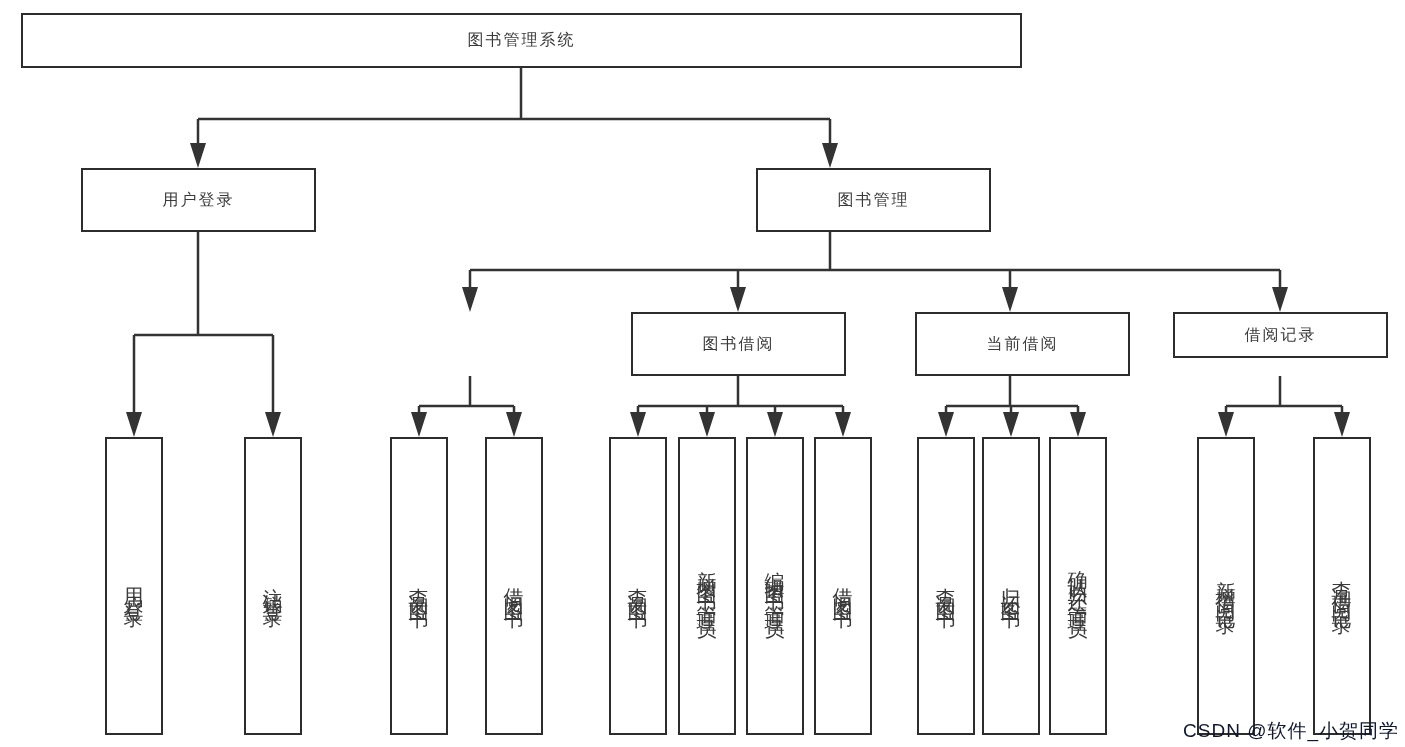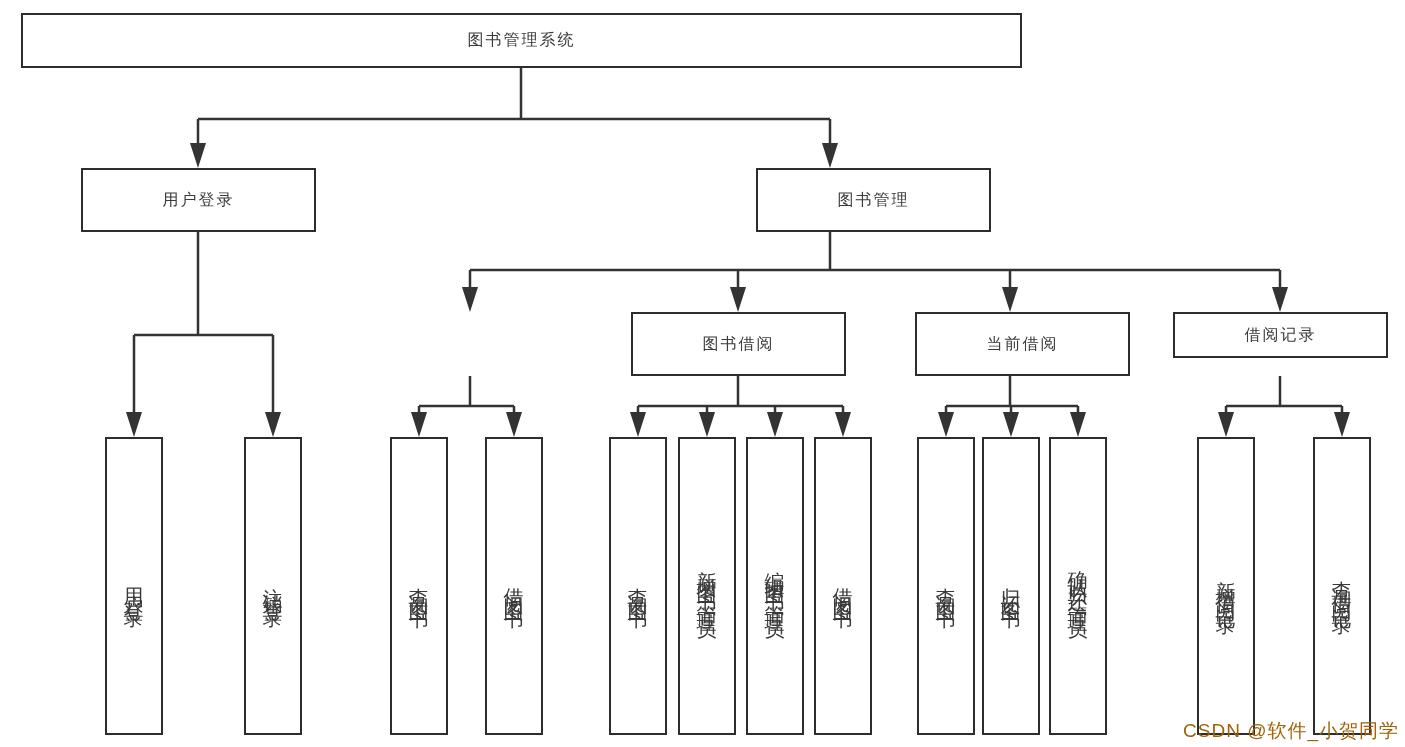--- a/index.html
+++ b/index.html
@@ -25,21 +25,21 @@
     text-orientation:mixed;
     font-size:20px;
     letter-spacing:7px;
     line-height:1;
   }
   .watermark{
     position:absolute;
     right:6px;bottom:3px;
     font-size:19px;
     letter-spacing:1px;
-    color:#a16207;
+    color:#0f172a;
     z-index:10;
     white-space:nowrap;
   }
 </style>
 </head>
 <body>
 
 <div id="canvas">
 
   <svg id="connectors" viewBox="0 0 1405 747" xmlns="http://www.w3.org/2000/svg">

